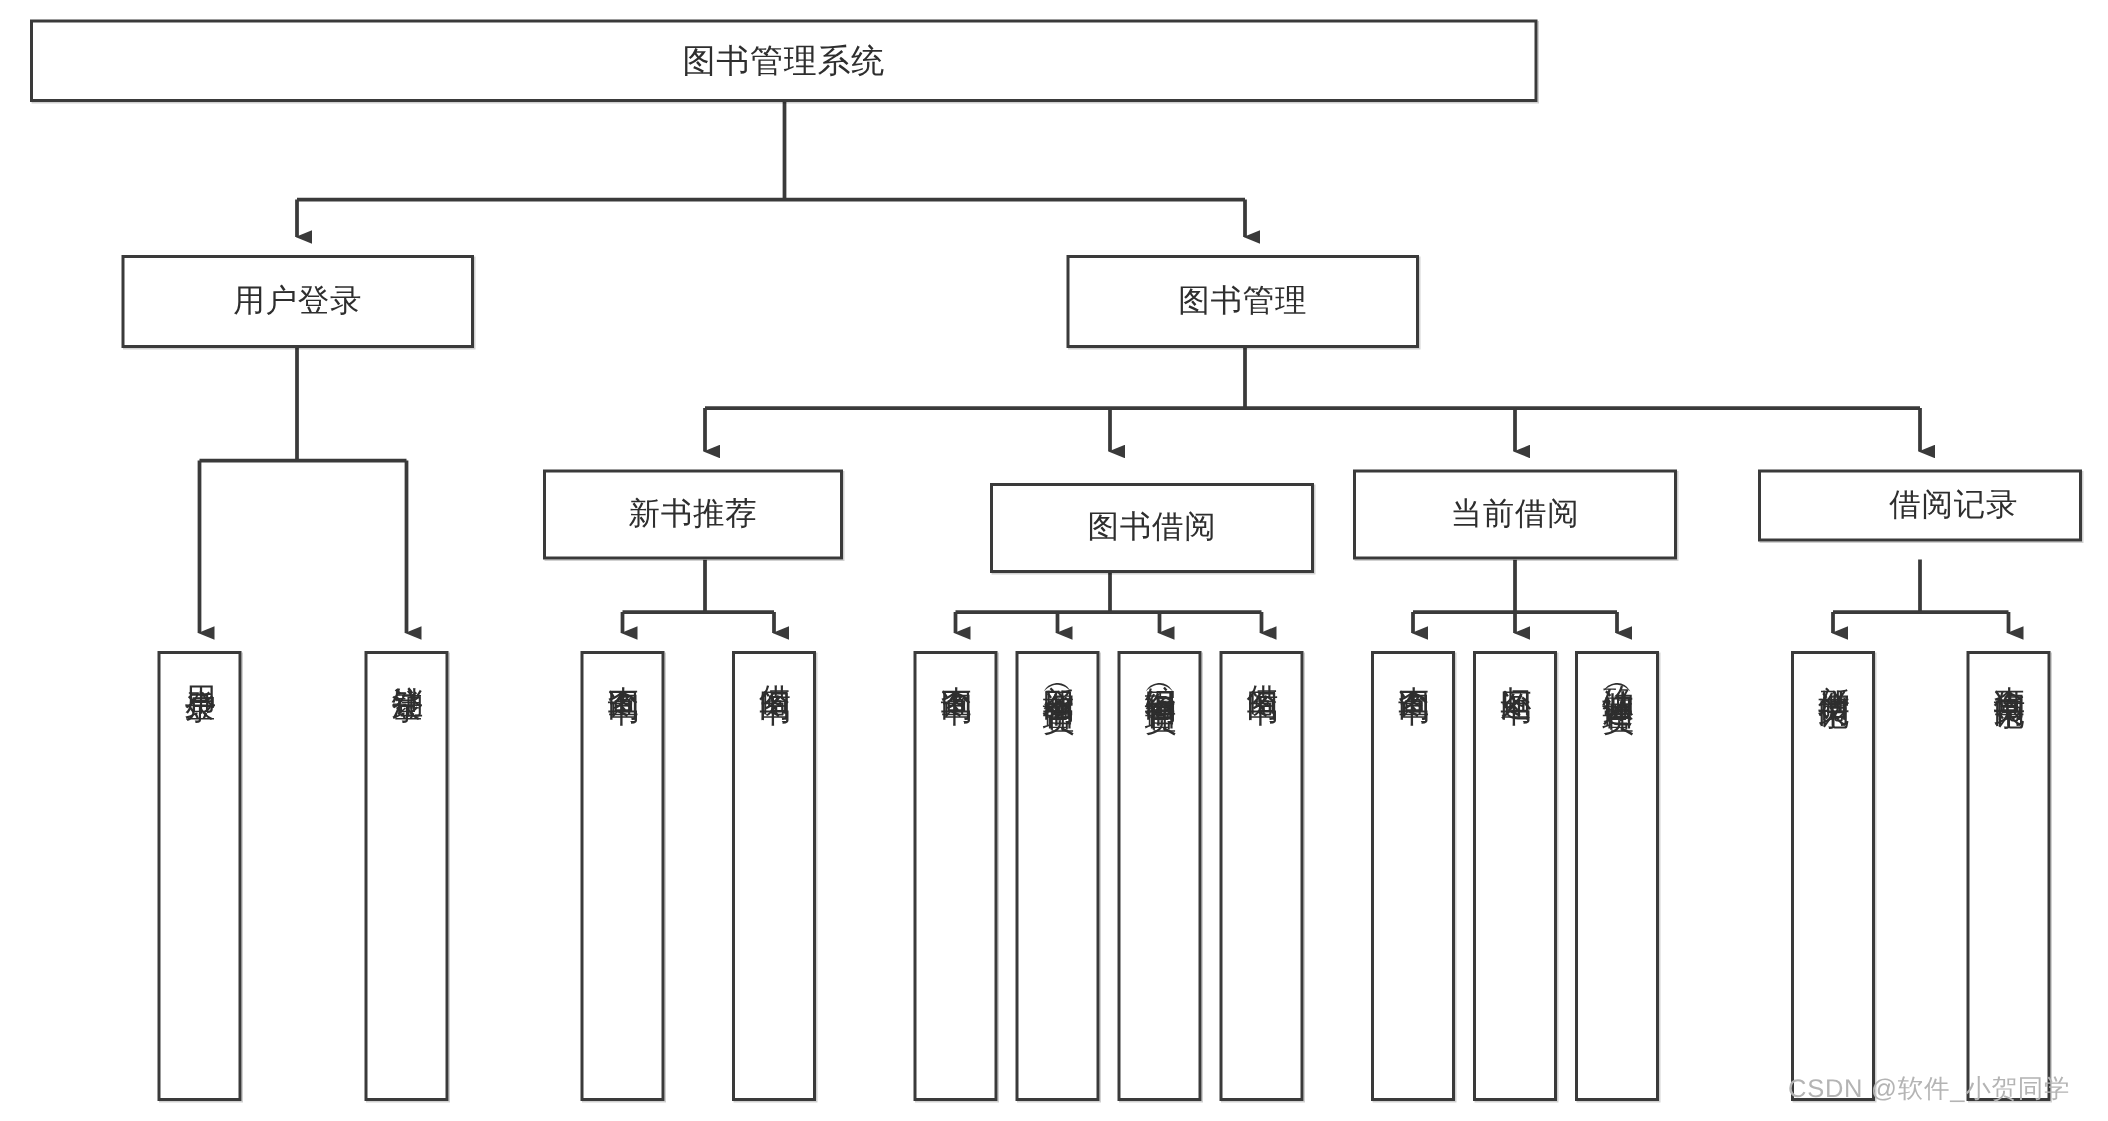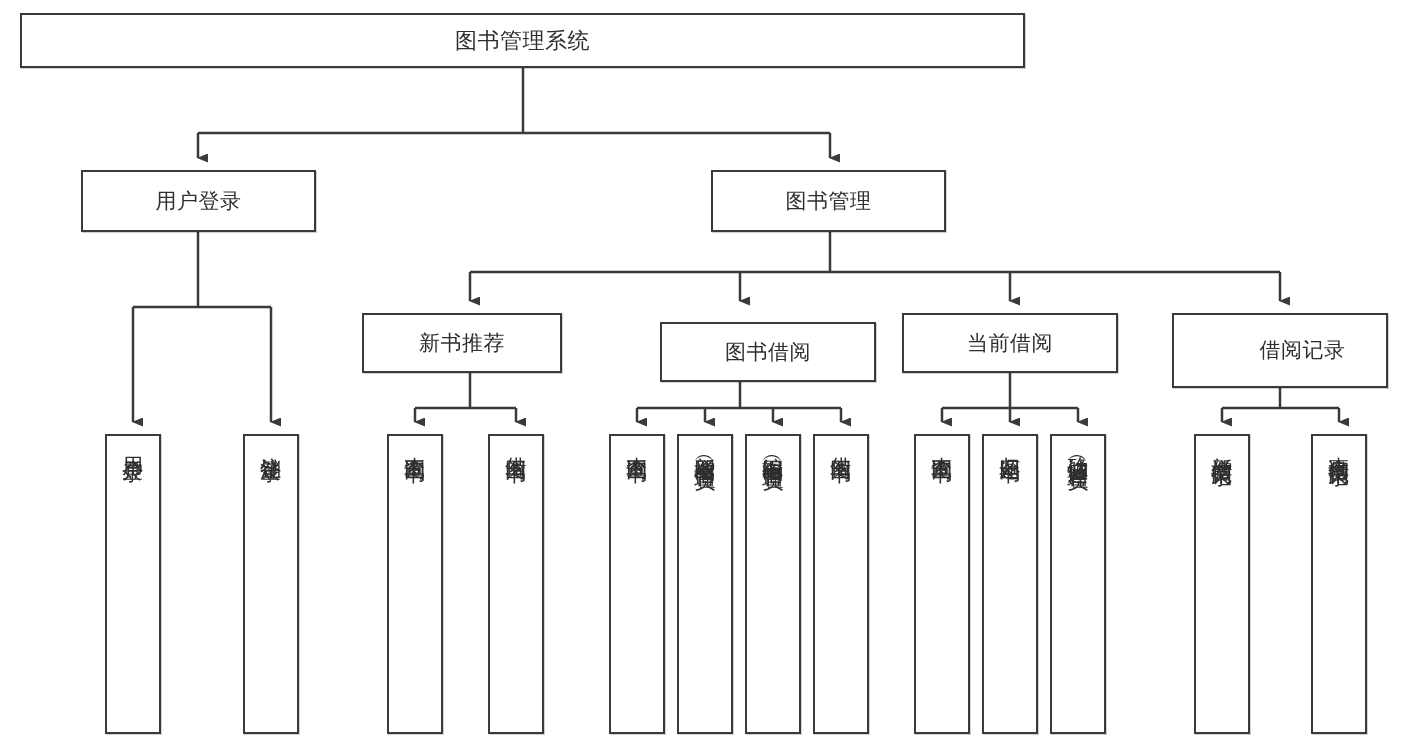--- a/index.html
+++ b/index.html
@@ -121,21 +121,21 @@
 
   <div class="node" style="left:362px;top:313px;width:200px;height:60px;">
     <span class="lbl">新书推荐</span>
   </div>
   <div class="node" style="left:632px;top:322px;width:216px;height:60px;margin-left:28px;">
     <span class="lbl">图书借阅</span>
   </div>
   <div class="node" style="left:902px;top:313px;width:216px;height:60px;">
     <span class="lbl">当前借阅</span>
   </div>
-  <div class="node" style="left:1172px;top:313px;width:216px;height:75px;padding-left:45px;">
+  <div class="node" style="left:1172px;top:313px;width:216px;height:48px;padding-left:45px;">
     <span class="lbl">借阅记录</span>
   </div>
 
   <div class="node vert" style="left:105px;top:434px;width:56px;height:300px;">
     <span class="lbl">用户登录</span>
   </div>
   <div class="node vert" style="left:243px;top:434px;width:56px;height:300px;">
     <span class="lbl">注销登录</span>
   </div>
 
@@ -169,14 +169,15 @@
     <span class="lbl">确认归还（管理员）</span>
   </div>
 
   <div class="node vert" style="left:1194px;top:434px;width:56px;height:300px;">
     <span class="lbl">新增借阅记录</span>
   </div>
   <div class="node vert" style="left:1311px;top:434px;width:56px;height:300px;">
     <span class="lbl">查询借阅记录</span>
   </div>
 
+  <div id="watermark">CSDN @软件_小贺同学</div>
 
 </div>
 
 </body></html>

